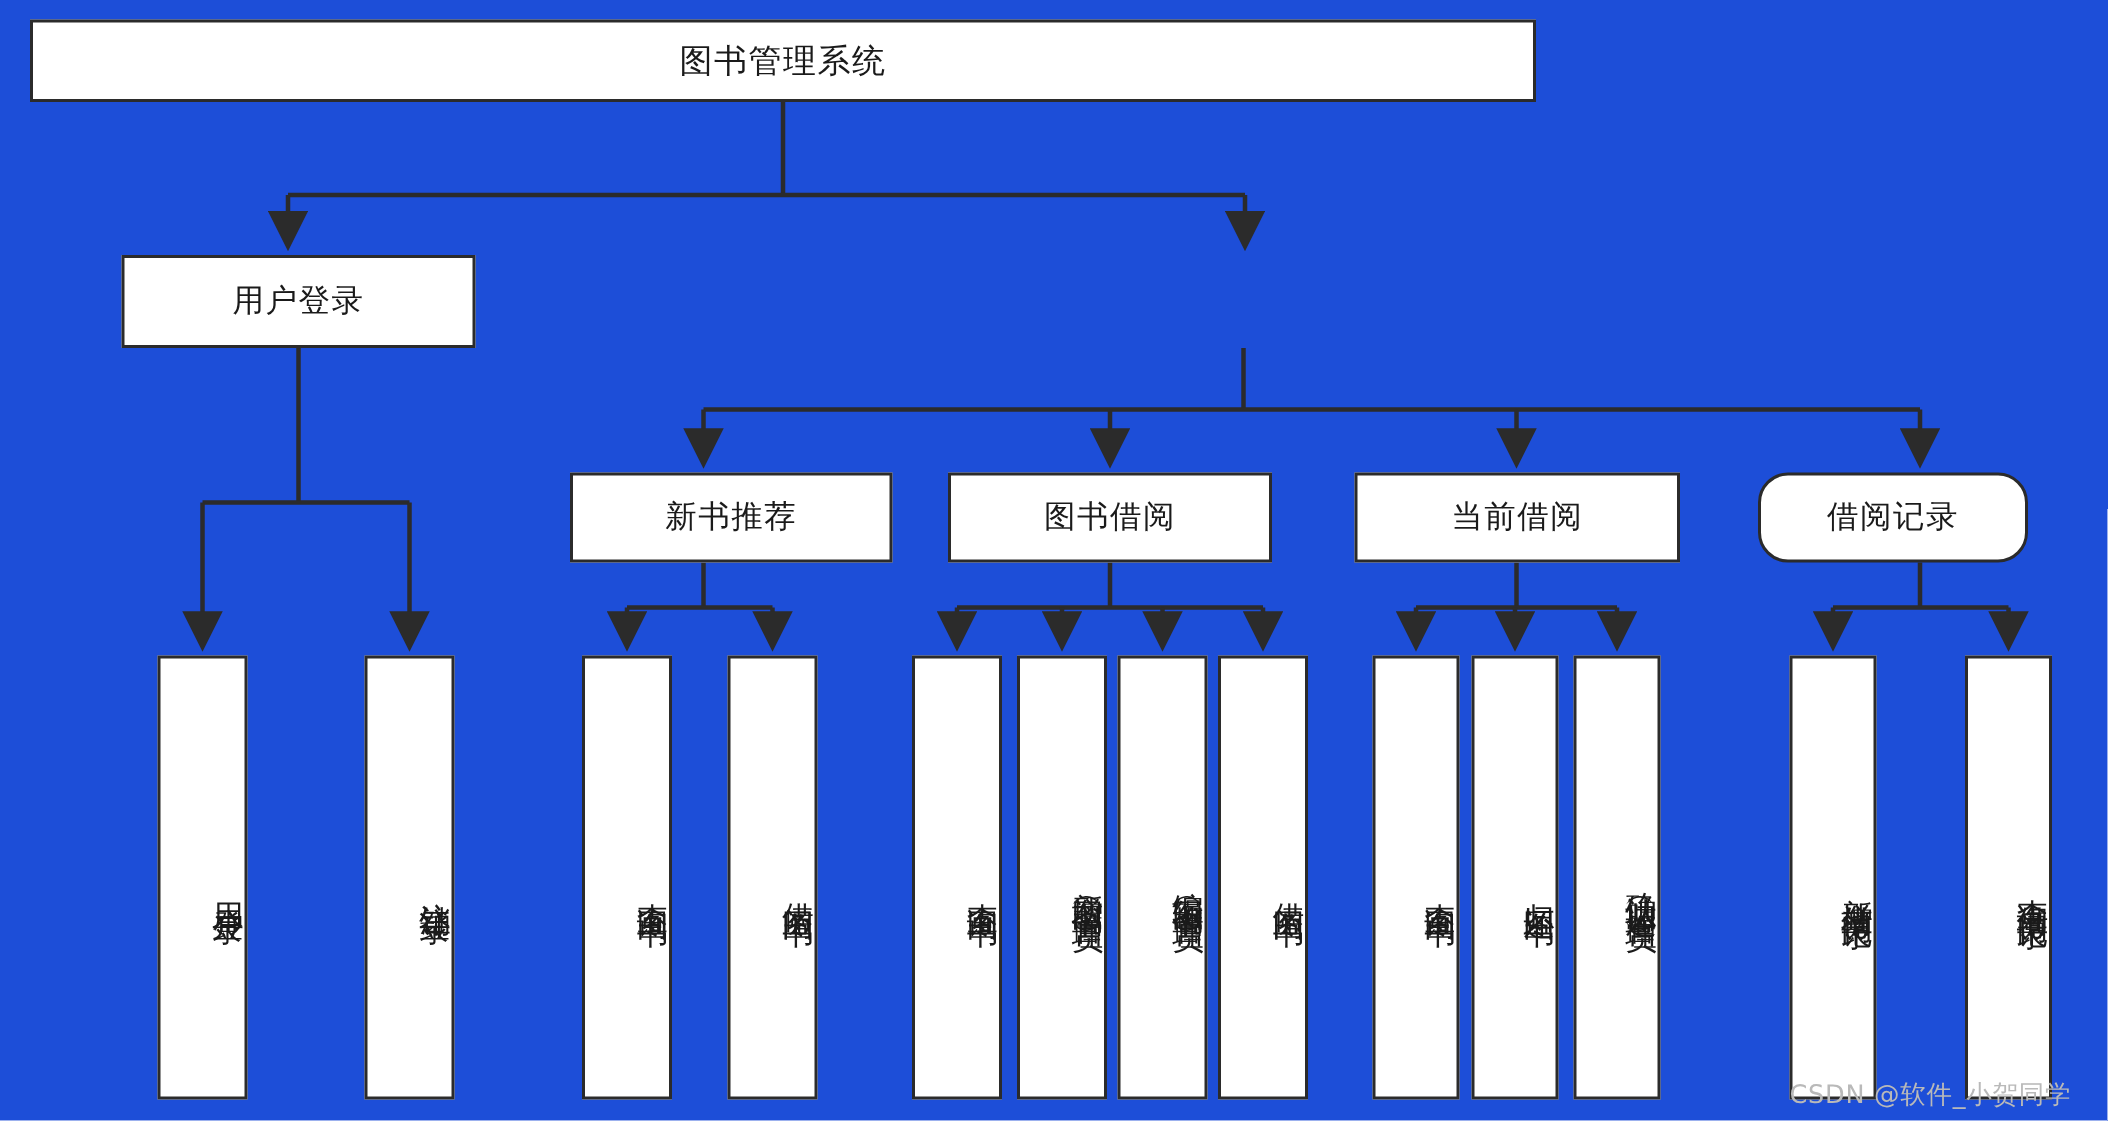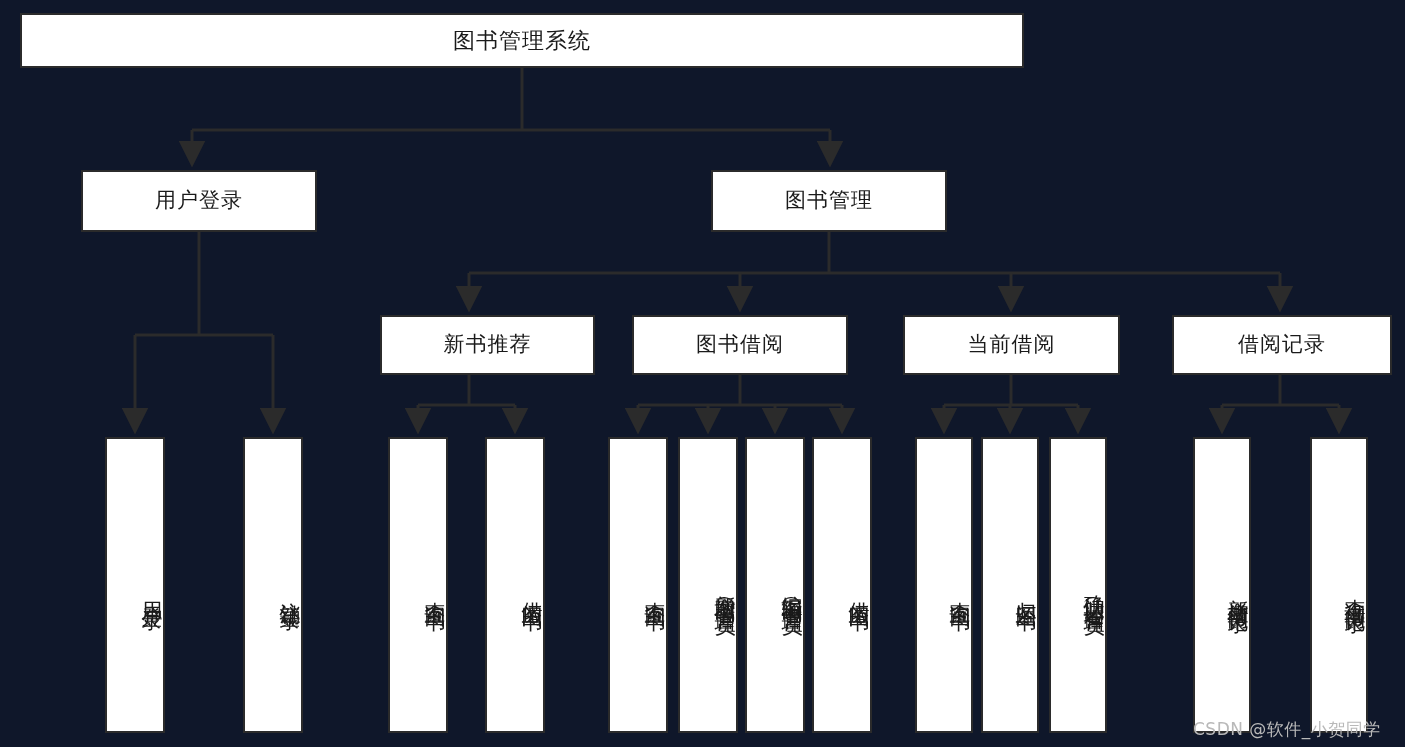--- a/index.html
+++ b/index.html
@@ -5,21 +5,21 @@
 <style>
   html, body {
     margin: 0;
     padding: 0;
     background: #ffffff;
   }
   #canvas {
     position: relative;
     width: 1405px;
     height: 747px;
-    background: #0f172a;
+    background: #1d4ed8;
     font-family: "DejaVu Sans", "Liberation Sans", sans-serif;
     overflow: hidden;
   }
   #edges {
     position: absolute;
     left: 0;
     top: 0;
     width: 1405px;
     height: 747px;
     pointer-events: none;
@@ -117,34 +117,31 @@
     </g>
   </svg>
 
   <div class="node node-root" style="left:20px; top:13px; width:1004px; height:55px;">
     <span>图书管理系统</span>
   </div>
 
   <div class="node node-h" style="left:81px; top:170px; width:236px; height:62px;">
     <span>用户登录</span>
   </div>
-  <div class="node node-h" style="left:711px; top:170px; width:236px; height:62px;">
-    <span>图书管理</span>
-  </div>
 
   <div class="node node-h" style="left:380px; top:315px; width:215px; height:60px;">
     <span>新书推荐</span>
   </div>
   <div class="node node-h" style="left:903px; top:315px; width:217px; height:60px;">
     <span>当前借阅</span>
   </div>
   <div class="node node-h" style="left:632px; top:315px; width:216px; height:60px;">
     <span>图书借阅</span>
   </div>
-  <div class="node node-h" style="left:1172px; top:315px; width:220px; height:60px;">
+  <div class="node node-h" style="left:1172px; top:315px; width:180px; height:60px;border-radius:20px;">
     <span>借阅记录</span>
   </div>
 
   <div class="node node-v" style="left:105px; top:437px; width:60px; height:296px;">
     <span>用户登录</span>
   </div>
   <div class="node node-v" style="left:243px; top:437px; width:60px; height:296px;">
     <span>注销登录</span>
   </div>
 

